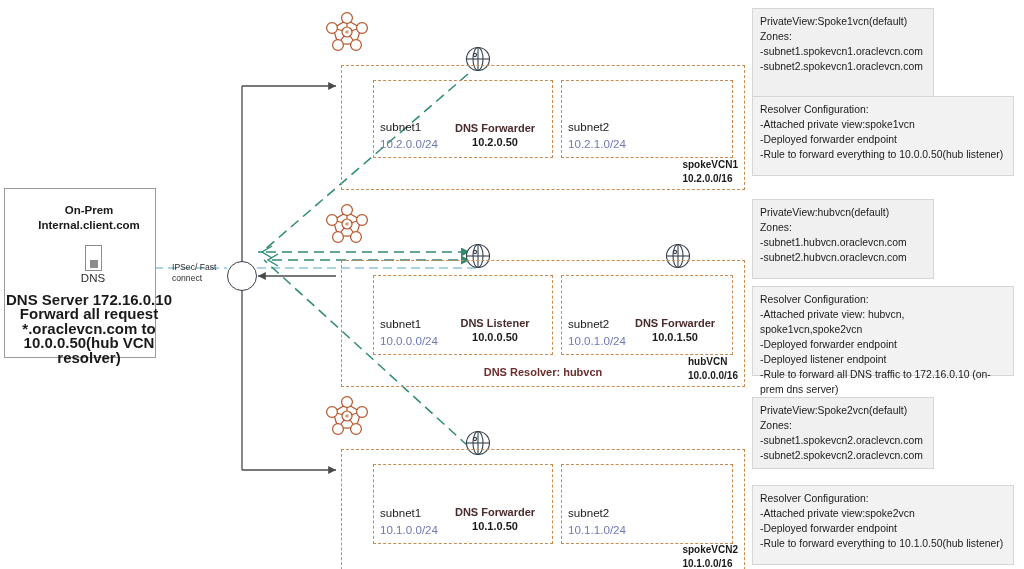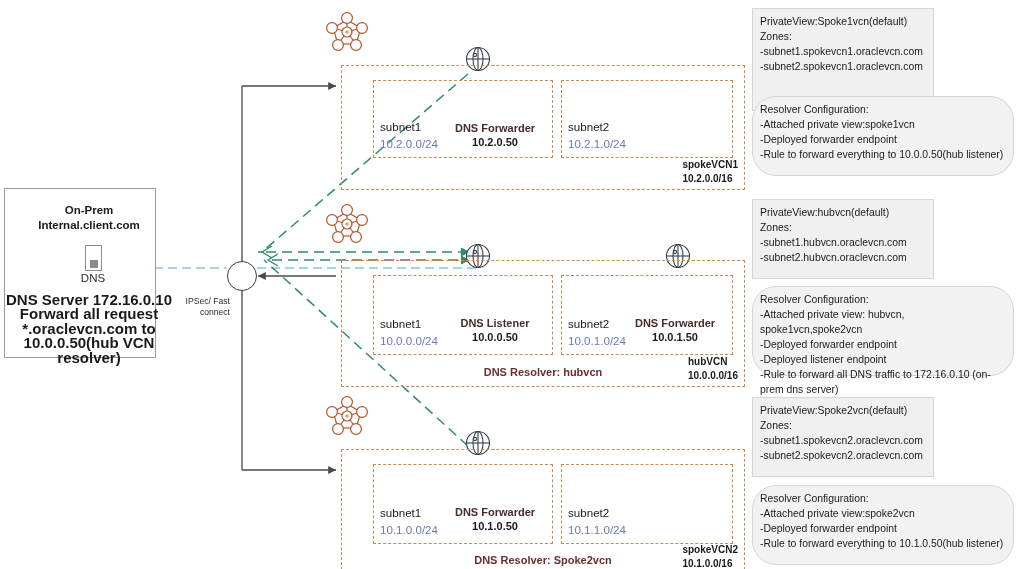--- a/index.html
+++ b/index.html
@@ -67,24 +67,23 @@
     width: 30px; height: 30px;
     border: 1.4px solid #35404d;
     border-radius: 50%;
     background: #ffffff;
     box-sizing: border-box;
   }
   .ipsec-label {
     position: absolute;
     left: 172px; top: 262px;
     width: 58px;
-    text-align: right;
+    text-align: left;
     font-size: 8.6px; color: #2b2b2b;
     line-height: 11px;
-    margin-top: 34px;
   }
 
   
   .vcn {
     position: absolute;
     border: 1.2px dashed #c98a52;
     box-sizing: border-box;
     background: transparent;
     margin-top: 38px;
   }
@@ -135,21 +134,21 @@
     position: absolute;
     background: #f0f0f0;
     border: 1px solid #d6d6d6;
     box-sizing: border-box;
     padding: 5px 7px 5px 7px;
     font-size: 10.4px;
     color: #1a1a1a;
     line-height: 15px;
     white-space: pre-line;
   }
-  .infobox.wide { background: #f2f2f2; border-radius: 24px; }
+  .infobox.wide { background: #f2f2f2; }
 </style>
 </head>
 <body>
 
 <div id="canvas">
 
   <svg width="1024" height="569" style="position:absolute;left:0;top:0;">
     <defs>
       <marker id="arrDark" markerWidth="7" markerHeight="7" refX="6" refY="3" orient="auto">
         <path d="M0,0 L6,3 L0,6 z" fill="#4a4a4a"></path>
@@ -362,21 +361,20 @@
       <div class="subnet-cidr">10.1.0.0/24</div>
       <div class="ep" style="left:66px; top:40px;">
         <div class="ep-name">DNS Forwarder</div>
         <div class="ep-ip">10.1.0.50</div>
       </div>
     </div>
     <div class="subnet" style="left:219px; top:14px; width:172px; height:80px;">
       <div class="subnet-name">subnet2</div>
       <div class="subnet-cidr">10.1.1.0/24</div>
     </div>
-    <div class="resolver-label">DNS Resolver: Spoke2vcn</div>
     <div class="vcn-label">
       <div>spokeVCN2</div>
       <div>10.1.0.0/16</div>
     </div>
   </div>
 
   <div class="infobox" style="left:752px; top:8px; width:182px; height:103px;">PrivateView:Spoke1vcn(default)
 Zones:
 -subnet1.spokevcn1.oraclevcn.com
 -subnet2.spokevcn1.oraclevcn.com</div>
@@ -388,21 +386,21 @@
   <div class="infobox" style="left:752px; top:199px; width:182px; height:80px;">PrivateView:hubvcn(default)
 Zones:
 -subnet1.hubvcn.oraclevcn.com
 -subnet2.hubvcn.oraclevcn.com</div>
   <div class="infobox wide" style="left:752px; top:286px; width:262px; height:90px;">Resolver Configuration:
 -Attached private view: hubvcn, spoke1vcn,spoke2vcn
 -Deployed forwarder endpoint
 -Deployed listener endpoint
 -Rule to forward all DNS traffic to 172.16.0.10 (on-prem dns server)</div>
 
-  <div class="infobox" style="left:752px; top:397px; width:182px; height:80px;">PrivateView:Spoke2vcn(default)
+  <div class="infobox" style="left:752px; top:397px; width:182px; height:72px;">PrivateView:Spoke2vcn(default)
 Zones:
 -subnet1.spokevcn2.oraclevcn.com
 -subnet2.spokevcn2.oraclevcn.com</div>
   <div class="infobox wide" style="left:752px; top:485px; width:262px; height:80px;">Resolver Configuration:
 -Attached private view:spoke2vcn
 -Deployed forwarder endpoint
 -Rule to forward everything to 10.1.0.50(hub listener)</div>
 
 </div>
 

